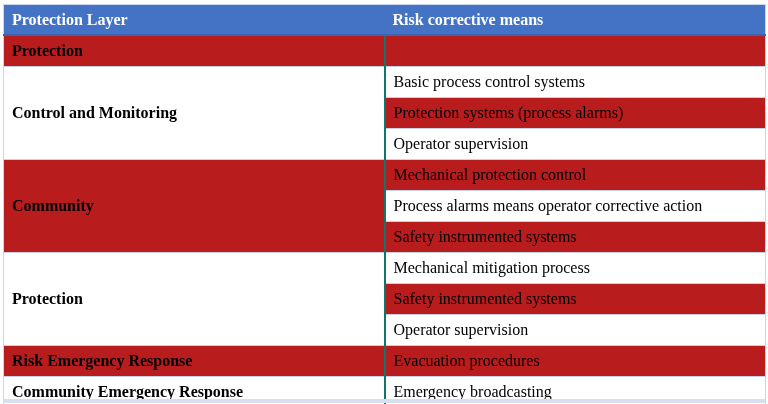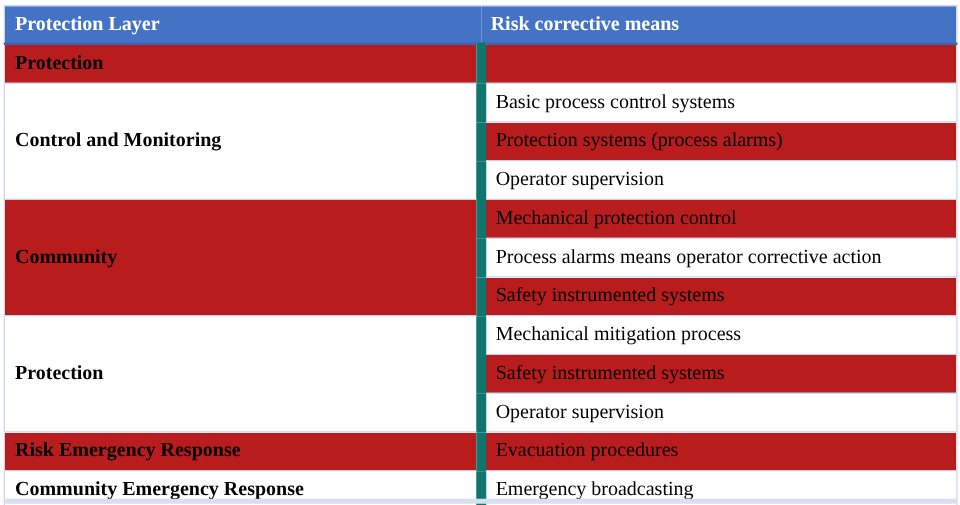--- a/index.html
+++ b/index.html
@@ -31,21 +31,21 @@
     color: #000000;
   }
   .pl-table thead th {
     background: #4472C4;
     color: #ffffff;
     font-weight: bold;
     height: 29px;
     border-bottom: 2px solid #3D63AE;
   }
   .pl-table tbody td { border-top: 1px solid #C6D2EA; }
-  .pl-table td.means { border-left: 8px solid #0f766e; }
+  .pl-table td.means { border-left: 2px solid #0f766e; }
   .bg-band  { background: #b91c1c; }
   .bg-white { background: #FFFFFF; }
   .layer { font-weight: bold; }
   .layer-span { vertical-align: top; padding-top: 5px; }
   .partial-row-strip {
     position: absolute;
     left: 3px;
     top: 399px;
     width: 762px;
     height: 4px;

